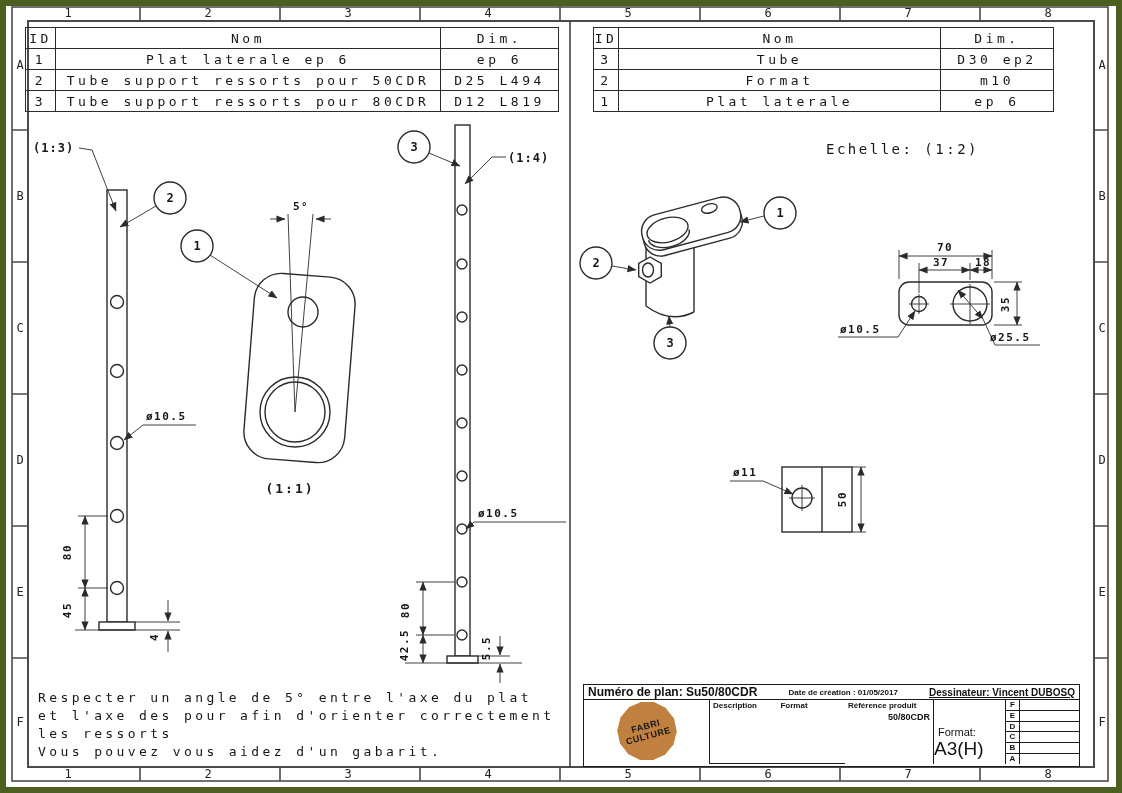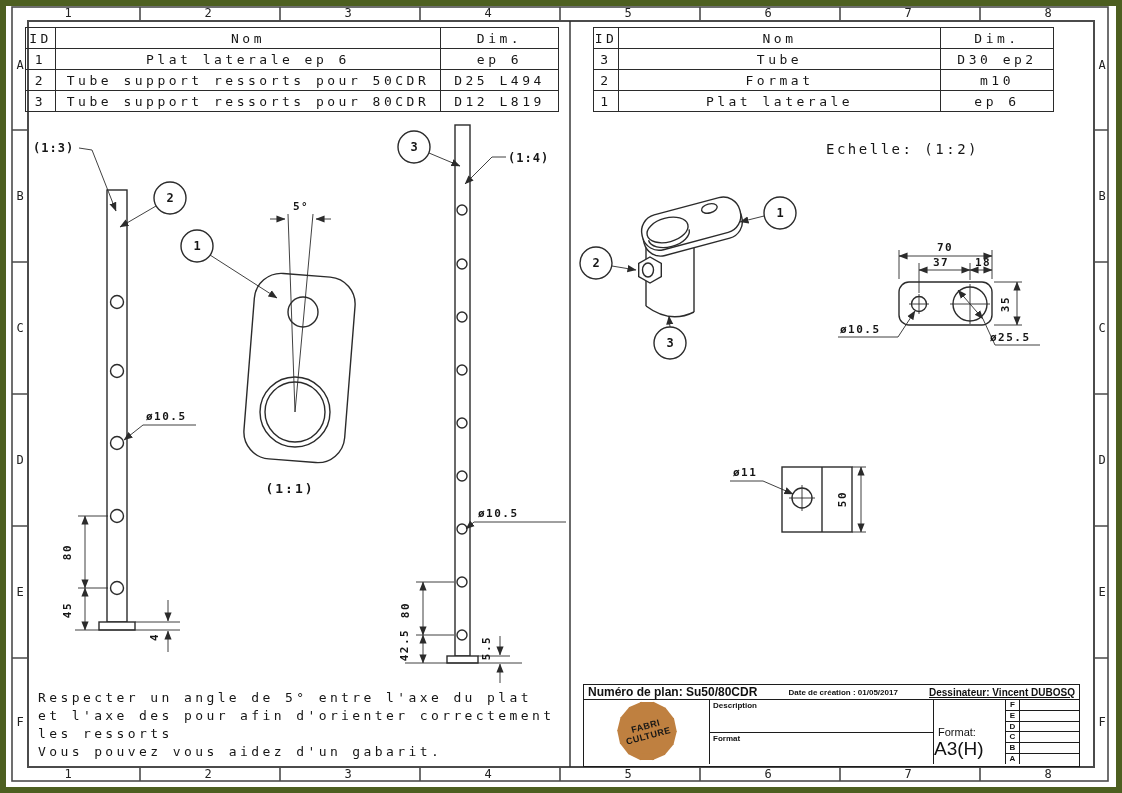--- a/index.html
+++ b/index.html
@@ -30,21 +30,21 @@
   .title-block{position:absolute;left:583px;top:684px;width:497px;height:83px;
       border:1.5px solid #1c1c1c;box-sizing:border-box;z-index:3;background:#fff;
       font-family:"Liberation Sans",sans-serif;color:#111;}
   .tb-header{height:15px;border-bottom:1.5px solid #1c1c1c;display:flex;align-items:center;
       justify-content:space-between;padding:0 4px;box-sizing:border-box;}
   .tb-plan{font-weight:bold;font-size:12px;}
   .tb-date{font-weight:bold;font-size:8px;}
   .tb-designer{font-weight:bold;font-size:10px;text-decoration:underline;}
   .tb-body{display:flex;height:64px;}
   .tb-logo{width:126px;border-right:1.5px solid #1c1c1c;box-sizing:border-box;position:relative;}
-  .tb-mid{width:224px;border-right:1.5px solid #1c1c1c;box-sizing:border-box;display:flex;flex-direction:column;}
+  .tb-mid{width:224px;border-right:1.5px solid #1c1c1c;box-sizing:border-box;display:flex;flex-direction:row;}
   .tb-mid-row{flex:1;border-bottom:1px solid #1c1c1c;padding:1px 3px;box-sizing:border-box;
       font-weight:bold;font-size:8px;}
   .tb-mid-row:last-child{border-bottom:none;}
   .tb-ref-val{font-size:9px;font-weight:bold;margin:2px 0 0 40px;}
   .tb-format{width:72px;border-right:1.5px solid #1c1c1c;box-sizing:border-box;padding-top:26px;}
   .tb-format-label{font-weight:normal;font-size:11px;padding-left:4px;}
   .tb-format-val{font-weight:normal;font-size:19px;text-align:left;}
   .tb-rev{width:14px;border-right:1.5px solid #1c1c1c;box-sizing:border-box;display:flex;flex-direction:column;}
   .tb-rev div{flex:1;border-bottom:1px solid #1c1c1c;font-size:8px;font-weight:bold;text-align:center;line-height:9px;}
   .tb-rev div:last-child{border-bottom:none;}
@@ -343,20 +343,24 @@
           </g>
         </svg>
       </div>
       <div class="tb-mid">
         <div class="tb-mid-row">
           <span>Description</span>
         </div>
         <div class="tb-mid-row">
           <span>Format</span>
         </div>
+        <div class="tb-mid-row">
+          <span>Référence produit</span>
+          <div class="tb-ref-val">50/80CDR</div>
+        </div>
       </div>
       <div class="tb-format">
         <div class="tb-format-label">Format:</div>
         <div class="tb-format-val">A3(H)</div>
       </div>
       <div class="tb-rev">
         <div>F</div>
         <div>E</div>
         <div>D</div>
         <div>C</div>

